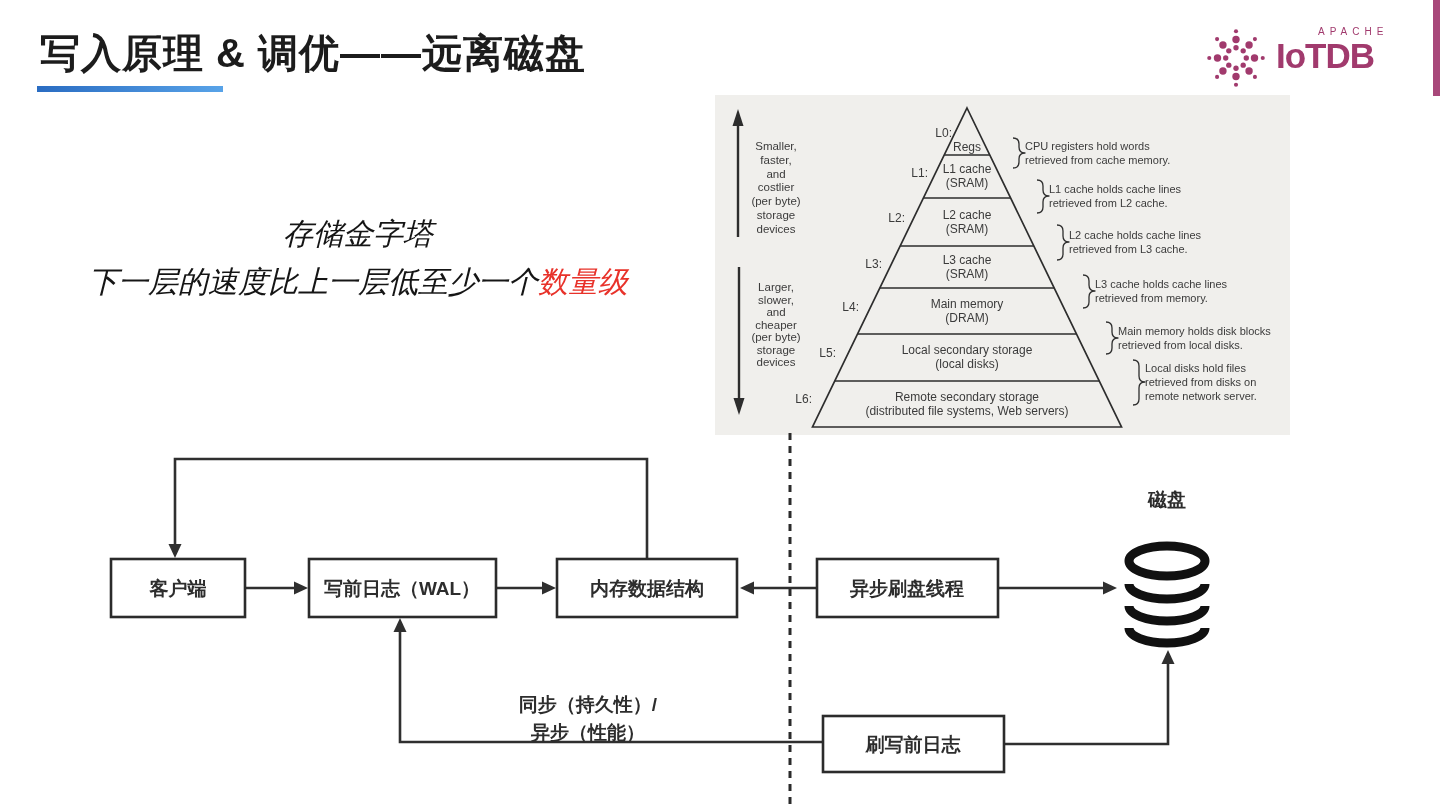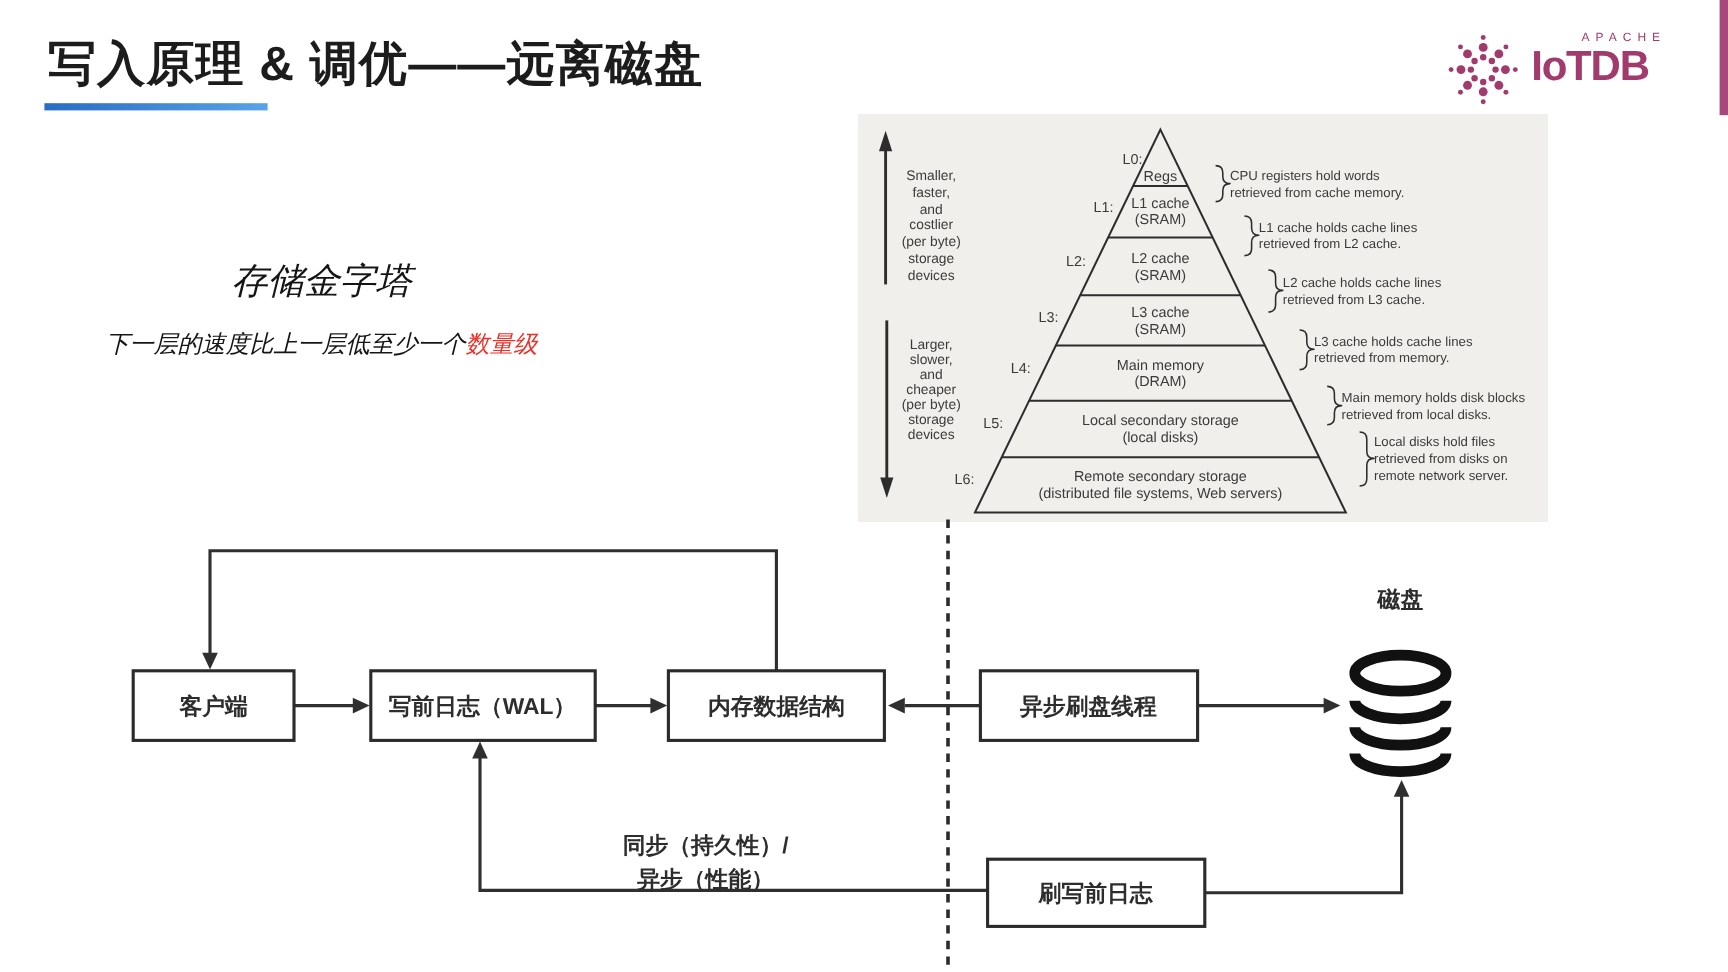--- a/index.html
+++ b/index.html
@@ -19,21 +19,21 @@
   .logo-apache { position:absolute; left:118px; top:6px; font-size:10px; font-weight:400;
            letter-spacing:5px; color:#a13a6d; }
   .logo-name { position:absolute; left:76px; top:16px; font-size:35px; font-weight:700;
            color:#a13a6d; letter-spacing:-1px; font-stretch:condensed; }
   .edge-strip { position:absolute; left:1433px; top:0; width:7px; height:96px; background:#a8487a; }
 
   
   .intro { position:absolute; left:88px; top:214px; font-family:"Liberation Serif", serif;
            color:#151515;font-style:italic; }
   .intro-line1 { font-size:30px; }
-  .intro-line2 { font-size:20px; margin-top:18px; white-space:nowrap; }
+  .intro-line2 { font-size:30px; margin-top:7px; white-space:nowrap; }
   .intro-highlight { color:#e8322a; }
 
   
   .figure { position:absolute; left:715px; top:95px; width:575px; height:340px;
             background:#f0efec; }
   svg text { font-family:"Liberation Sans", sans-serif; fill:#3b3b3b; }
   .fig-stroke { stroke:#2d2d2d; fill:none; }
 
   
   .flow-svg { position:absolute; left:0; top:0; width:1440px; height:810px; }

